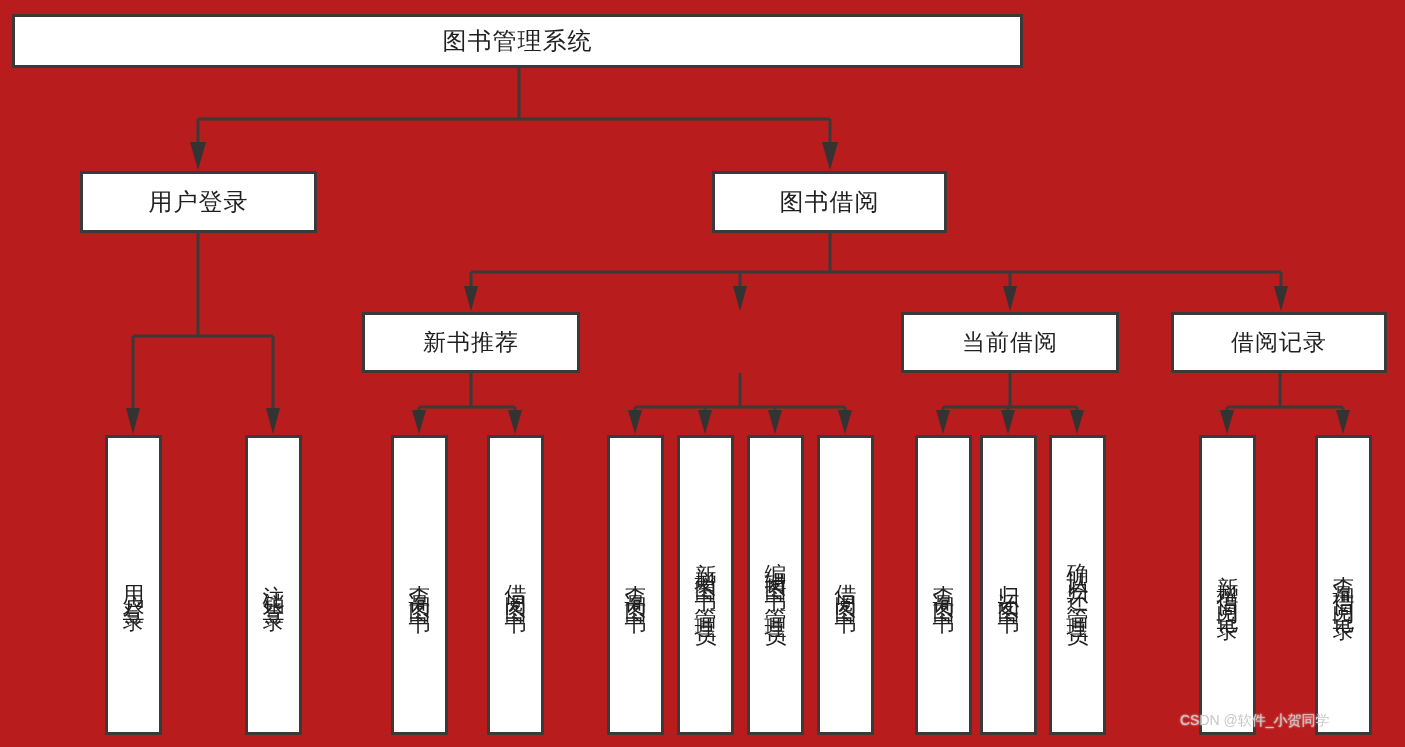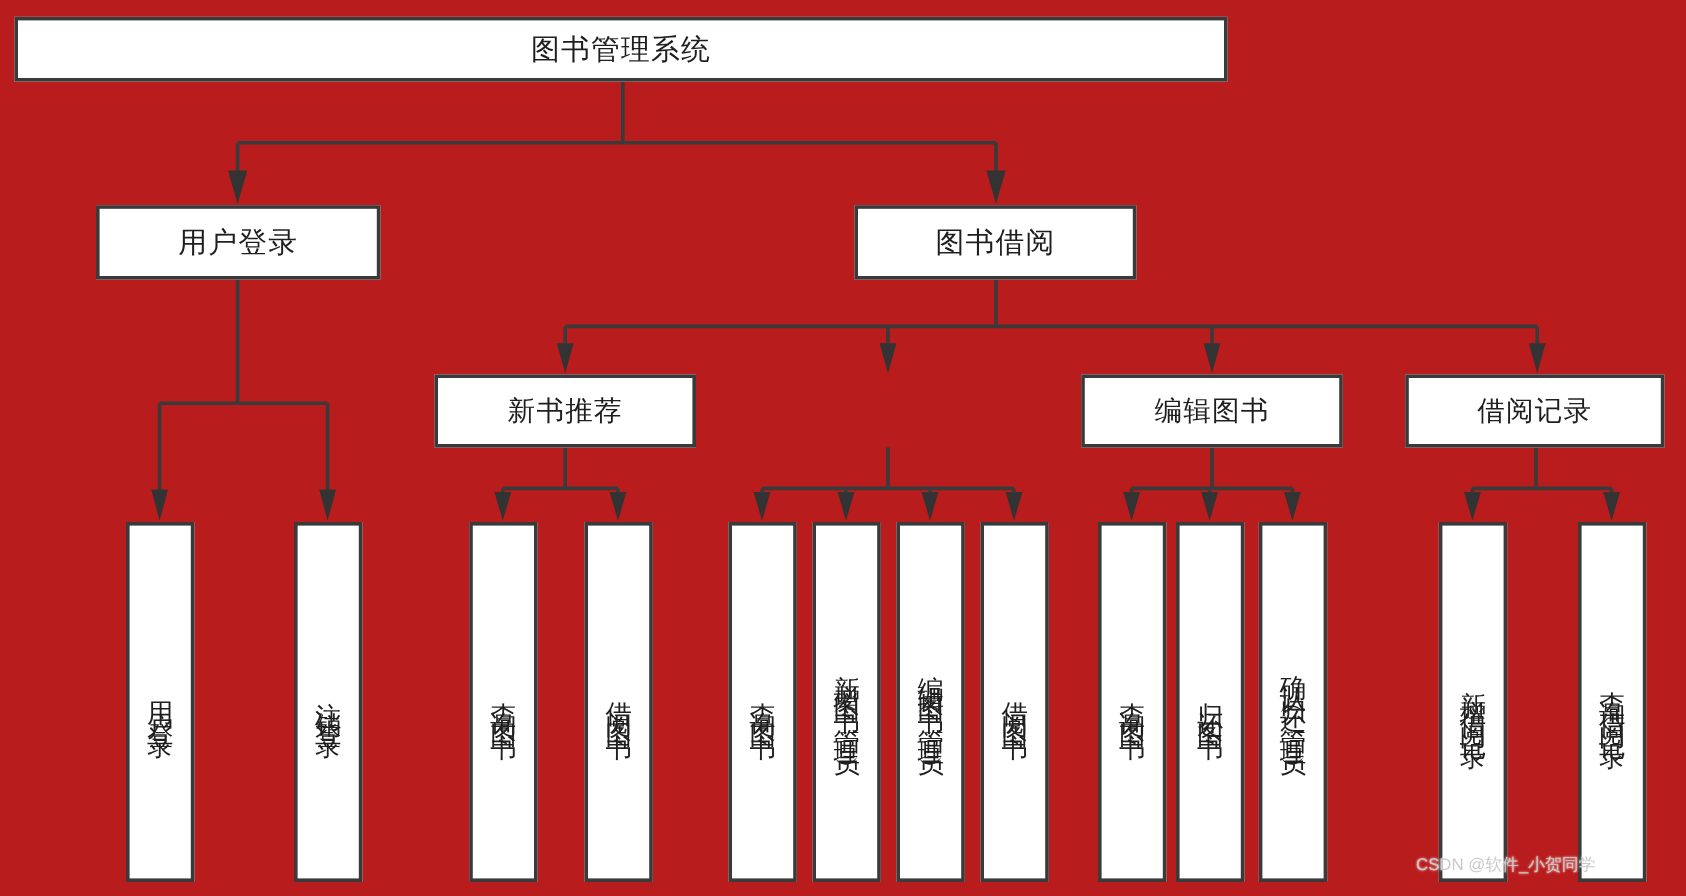--- a/index.html
+++ b/index.html
@@ -81,21 +81,21 @@
       <polygon points="1336,410 1350,410 1343,434"></polygon>
     </g>
   </svg>
 
   <div class="box hbox root">图书管理系统</div>
 
   <div class="box hbox l2-user">用户登录</div>
   <div class="box hbox l2-book">图书借阅</div>
 
   <div class="box hbox l3 l3-newbook">新书推荐</div>
-  <div class="box hbox l3 l3-current">编辑图书</div>
+  <div class="box hbox l3 l3-current">当前借阅</div>
   <div class="box hbox l3 l3-records">借阅记录</div>
 
   <div class="box vbox v1">
     <span class="vtext">用户登录</span>
   </div>
   <div class="box vbox v2">
     <span class="vtext">注销登录</span>
   </div>
 
   <div class="box vbox v3">

